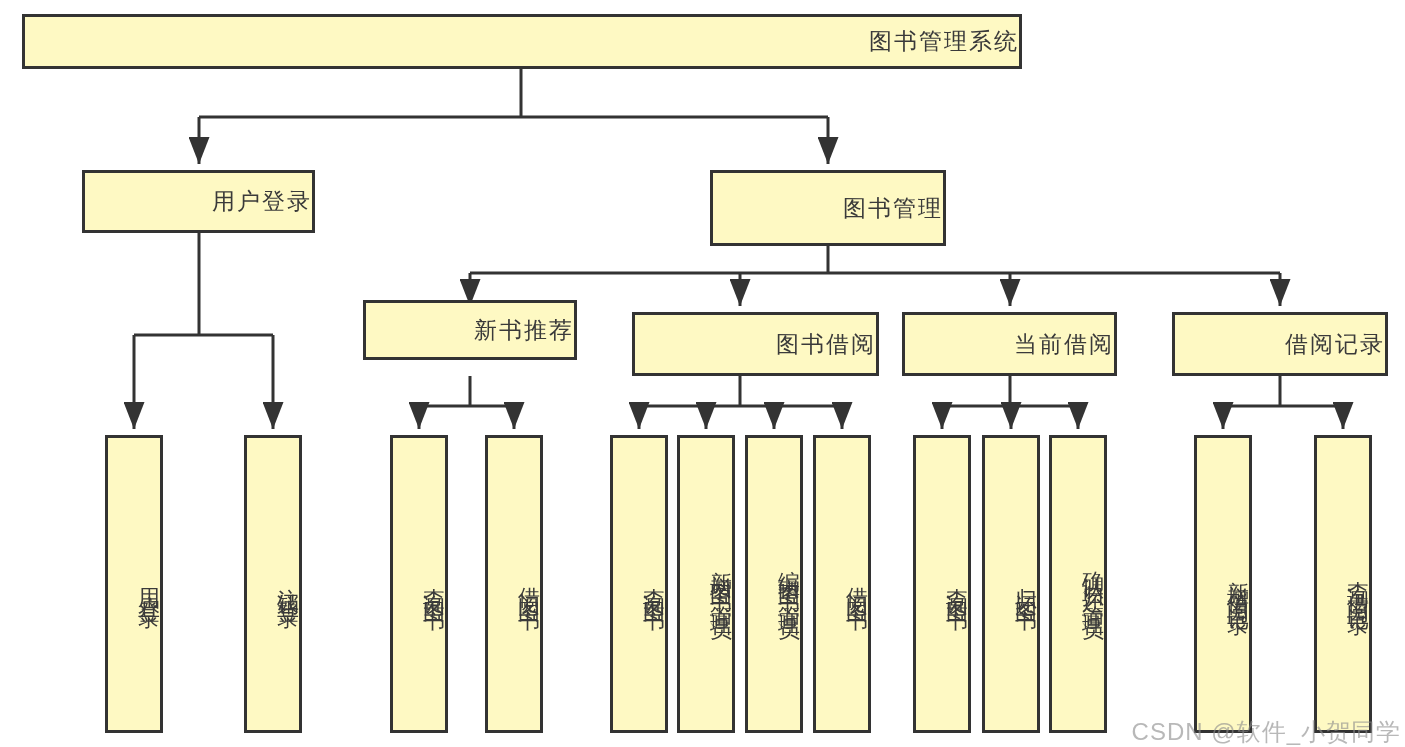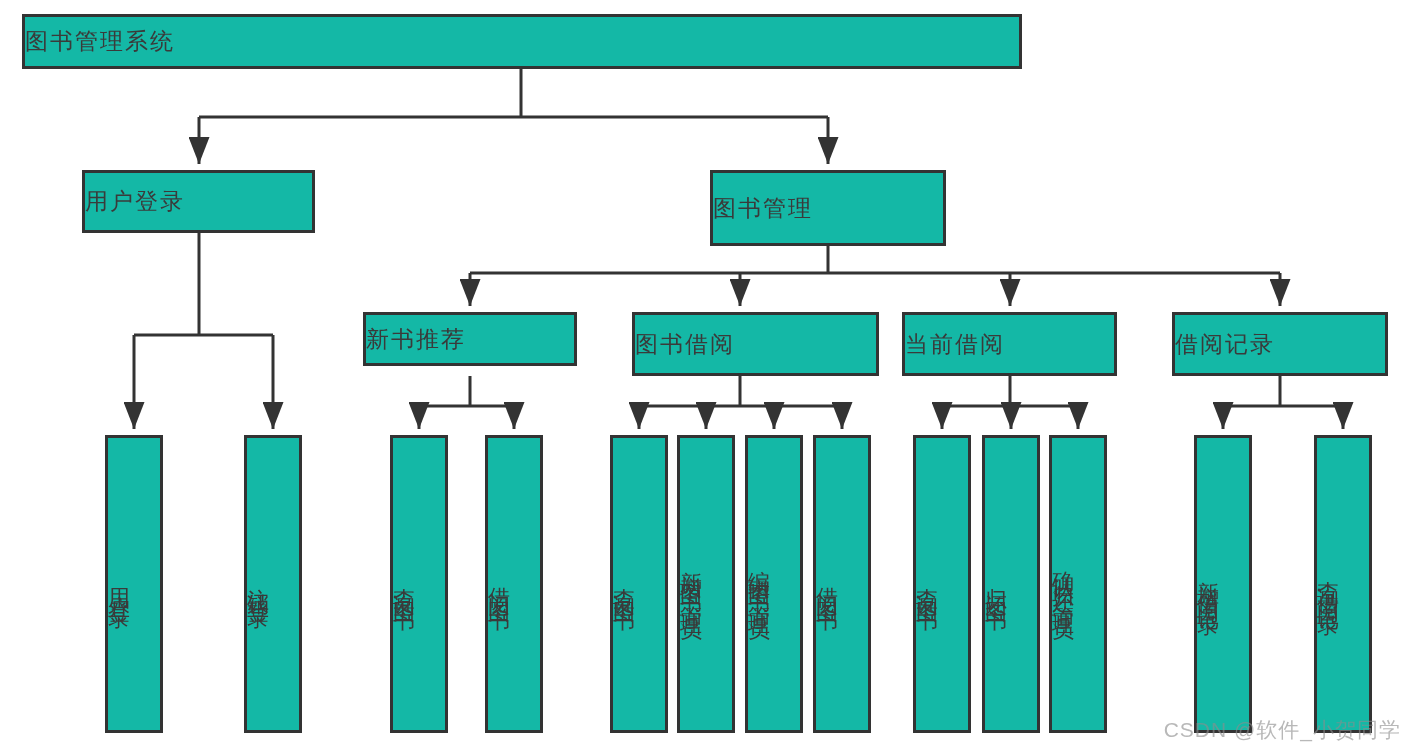--- a/index.html
+++ b/index.html
@@ -23,24 +23,24 @@
   }
   .link {
     stroke: #333333;
     stroke-width: 3;
     fill: none;
   }
   .node {
     position: absolute;
     box-sizing: border-box;
     border: 3px solid #333333;
-    background: #14b8a6;
+    background: #fef9c3;
     display: flex;
     align-items: center;
-    justify-content: flex-start;
+    justify-content: flex-end;
   }
   .hlabel {
     font-size: 23px;
     color: #3a3a3a;
     letter-spacing: 2px;
     white-space: nowrap;
   }
   .leaf {
     top: 435px;
     width: 58px;
@@ -52,21 +52,21 @@
     font-size: 22px;
     line-height: 1;
     letter-spacing: 7px;
     color: #3a3a3a;
     white-space: nowrap;
   }
   .watermark {
     position: absolute;
     top: 716px;
     right: 4px;
-    font-size: 21px;
+    font-size: 24px;
     color: rgba(140, 140, 140, 0.62);
     letter-spacing: 1px;
     white-space: nowrap;
     z-index: 5;
   }
 </style>
 </head>
 <body>
 
 <div class="canvas">
@@ -111,21 +111,21 @@
     <span class="hlabel">图书管理系统</span>
   </div>
 
   <div class="node" style="left:82px;top:170px;width:233px;height:63px">
     <span class="hlabel">用户登录</span>
   </div>
   <div class="node" style="left:710px;top:170px;width:236px;height:76px">
     <span class="hlabel">图书管理</span>
   </div>
 
-  <div class="node" style="left:363px;top:312px;width:214px;height:54px">
+  <div class="node" style="left:363px;top:300px;width:214px;height:60px">
     <span class="hlabel">新书推荐</span>
   </div>
   <div class="node" style="left:632px;top:312px;width:247px;height:64px">
     <span class="hlabel">图书借阅</span>
   </div>
   <div class="node" style="left:1172px;top:312px;width:216px;height:64px">
     <span class="hlabel">借阅记录</span>
   </div>
   <div class="node" style="left:902px;top:312px;width:215px;height:64px">
     <span class="hlabel">当前借阅</span>

